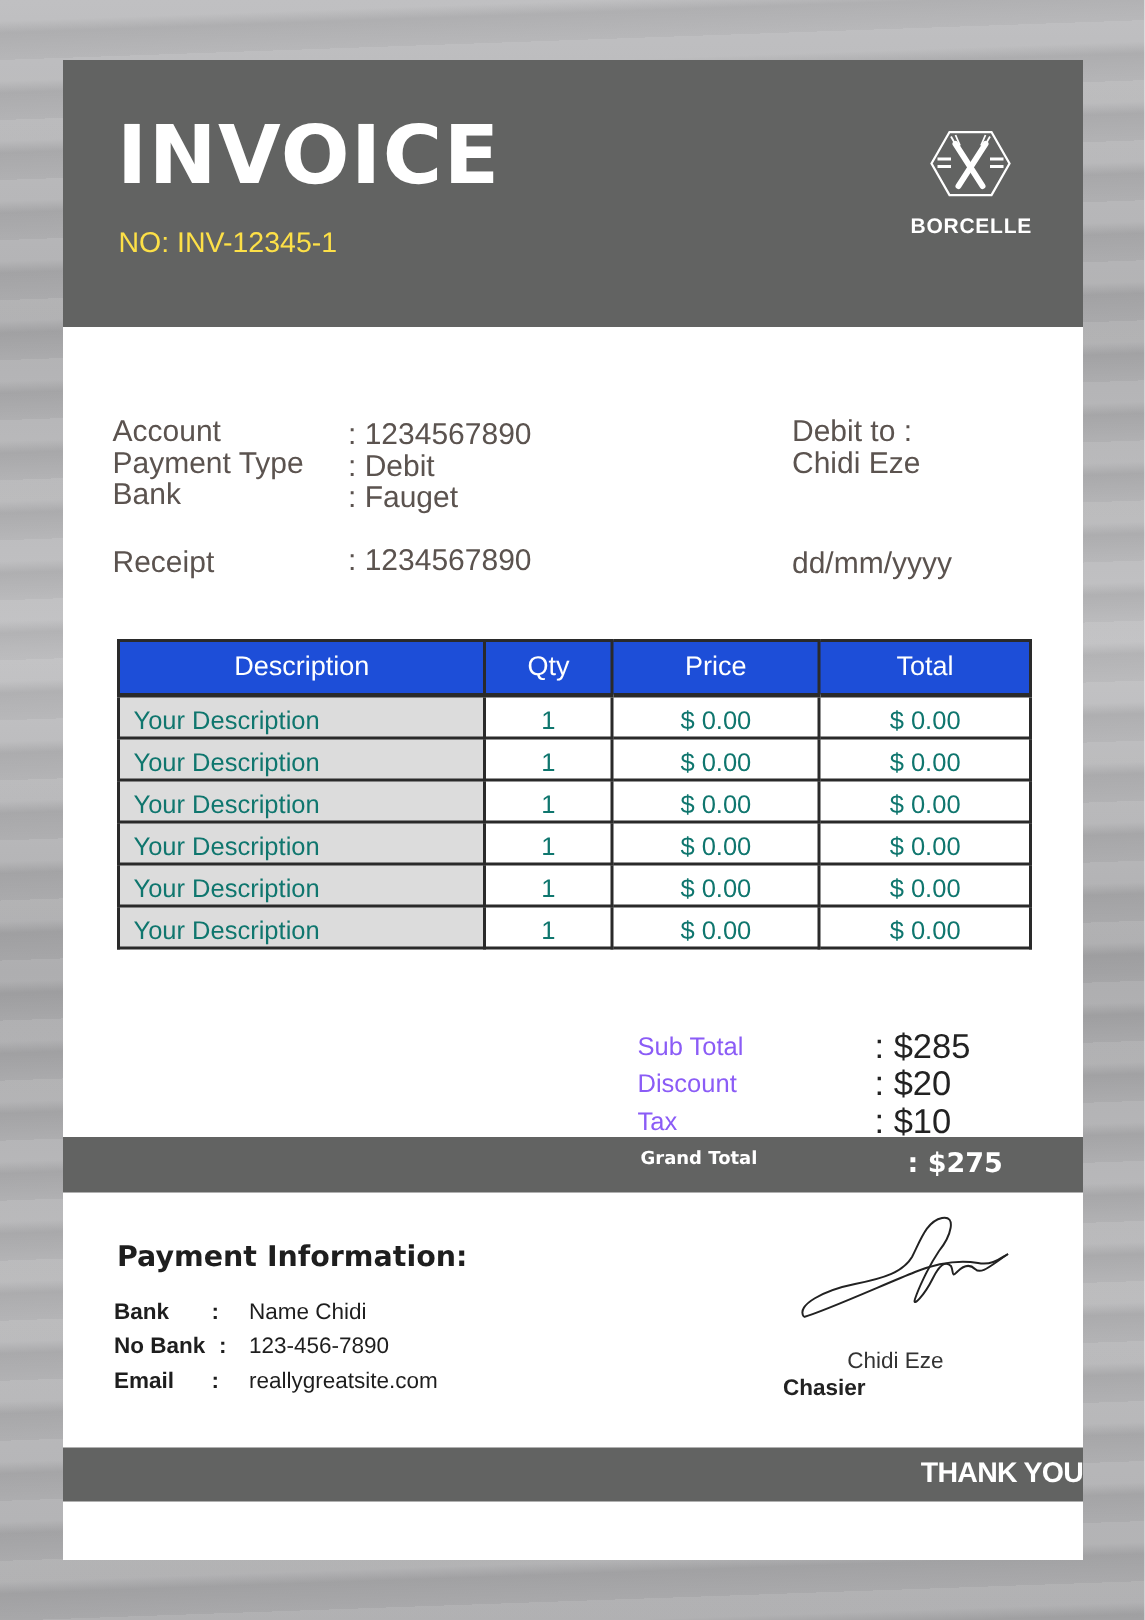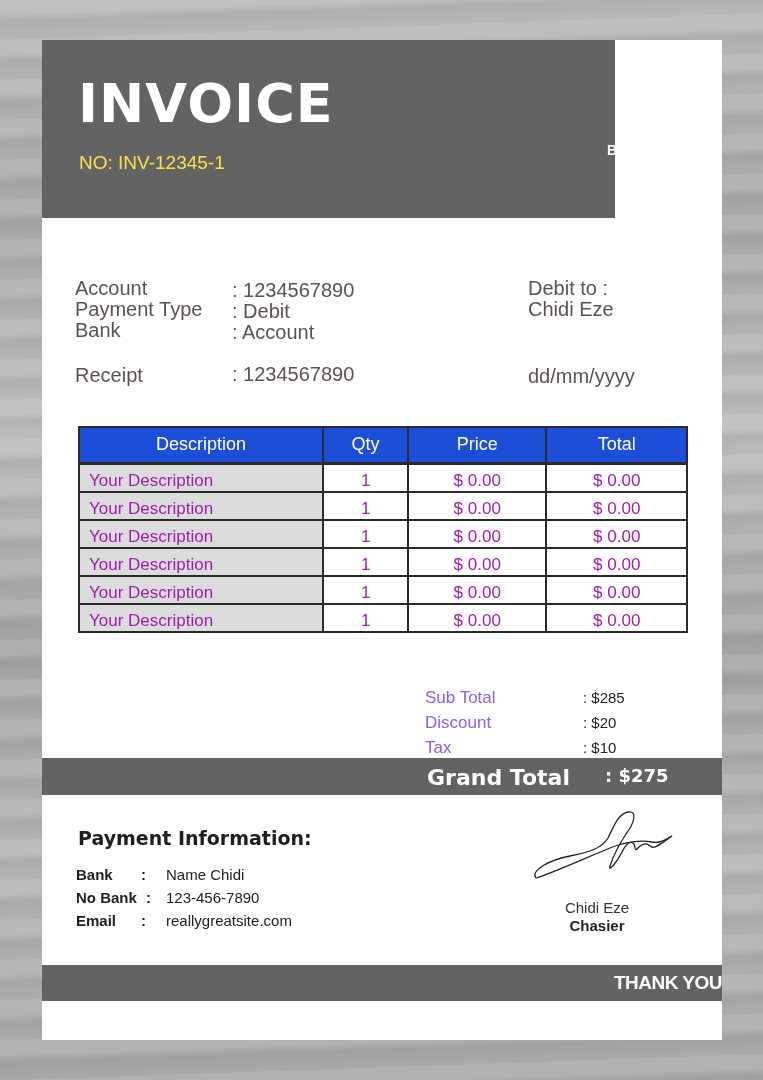--- a/index.html
+++ b/index.html
@@ -12,21 +12,21 @@
   .bg-streaks {
     position: absolute; inset: 0;
     background:
       repeating-linear-gradient(178deg, rgba(255,255,255,0.10) 0px, rgba(255,255,255,0.10) 14px, rgba(0,0,0,0.05) 22px, rgba(255,255,255,0) 40px);
   }
   .page {
     position: absolute; left: 42px; top: 40px; width: 680px; height: 1000px;
     background: #ffffff;
   }
   .header {
-    position: absolute; left: 0; top: 0; width: 573px; height: 178px;
+    position: absolute; left: 0; top: 0; width: 680px; height: 178px;
     background: #626362;
   }
   .inv-title {
     position: absolute; left: 36px; top: 32px;
     font-family: "DejaVu Sans", sans-serif; font-weight: bold;
     font-size: 54px; color: #ffffff; letter-spacing: 1px;
   }
   .inv-no {
     position: absolute; left: 37px; top: 112px;
     font-size: 19px; color: #fde047;
@@ -50,46 +50,46 @@
 
   table.items {
     position: absolute; left: 36px; top: 386px; width: 610px;
     border-collapse: collapse; border: 2px solid #2a2a2a;
   }
   table.items th {
     background: #1d4ed8; color: #ffffff; font-weight: normal; font-size: 18px;
     height: 36px; border: 2px solid #2a2a2a; border-bottom: 3px solid #2a2a2a;
   }
   table.items td {
-    height: 24px; border: 2px solid #2a2a2a; font-size: 17px; color: #a21caf;
+    height: 24px; border: 2px solid #2a2a2a; font-size: 17px; color: #0f766e;
     text-align: center; padding-top: 6px;
   }
   table.items td.desc { background: #dcdcdc; text-align: left; padding-left: 9px; }
 
   .summary { position: absolute; left: 383px; top: 645px; font-size: 17px; color: #8b5cf6; line-height: 25px; }
-  .summary-values { position: absolute; left: 541px; top: 645px; font-size: 15px; color: #222; line-height: 25px; }
+  .summary-values { position: absolute; left: 541px; top: 645px; font-size: 23px; color: #222; line-height: 25px; }
 
   .grand-bar {
     position: absolute; left: 0; top: 718px; width: 680px; height: 37px; background: #626362;
   }
-  .grand-label { position: absolute; left: 385px; top: 7px; font-family: "DejaVu Sans", sans-serif; font-weight: bold; font-size: 22px; color: #fff; text-align: right; }
+  .grand-label { position: absolute; left: 385px; top: 7px; font-family: "DejaVu Sans", sans-serif; font-weight: bold; font-size: 12px; color: #fff; text-align: right; }
   .grand-value { position: absolute; left: 543px; top: 7px; font-family: "DejaVu Sans", sans-serif; font-weight: bold; font-size: 18px; color: #fff; margin-left: 20px; }
 
   .pay-title {
     position: absolute; left: 36px; top: 787px;
     font-family: "DejaVu Sans", sans-serif; font-weight: bold; font-size: 19px; color: #1e1e1e;
   }
   .pay-row { position: absolute; left: 34px; font-size: 15px; color: #1e1e1e; }
   .pay-row .k { position: absolute; left: 0; font-weight: bold; white-space: nowrap; }
   .pay-row .c { position: absolute; left: 63px; font-weight: bold; }
   .pay-row .v { position: absolute; left: 90px; white-space: nowrap; }
 
   .signature { position: absolute; left: 488px; top: 768px; }
   .sig-name { position: absolute; left: 480px; top: 859px; width: 150px; text-align: center; font-size: 15px; color: #333; }
-  .sig-role { position: absolute; left: 480px; top: 877px; width: 150px; text-align: center; font-size: 15px; font-weight: bold; color: #222; }
+  .sig-role { position: absolute; left: 480px; top: 877px; width: 150px; font-size: 15px; font-weight: bold; color: #222; }
 
   .thanks-bar {
     position: absolute; left: 0; top: 925px; width: 680px; height: 36px; background: #626362;
     text-align: right; color: #fff; font-weight: bold; font-size: 19px; line-height: 36px; letter-spacing: -0.5px;
   }
 </style>
 </head>
 <body>
 
 <div class="bg-streaks"></div>
@@ -118,21 +118,21 @@
   </div>
 
   <div class="info info-labels">
     <div>Account</div>
     <div>Payment Type</div>
     <div>Bank</div>
   </div>
   <div class="info info-values">
     <div>: 1234567890</div>
     <div>: Debit</div>
-    <div>: Account</div>
+    <div>: Fauget</div>
   </div>
   <div class="receipt-label">Receipt</div>
   <div class="receipt-value">: 1234567890</div>
 
   <div class="bill-to">
     <div>Debit to :</div>
     <div>Chidi Eze</div>
   </div>
   <div class="date">dd/mm/yyyy</div>
 

